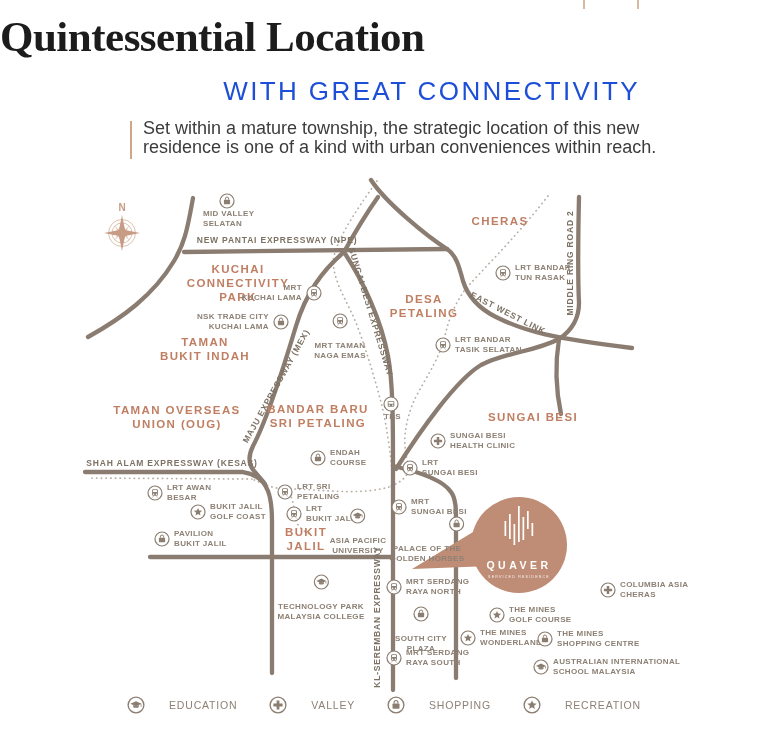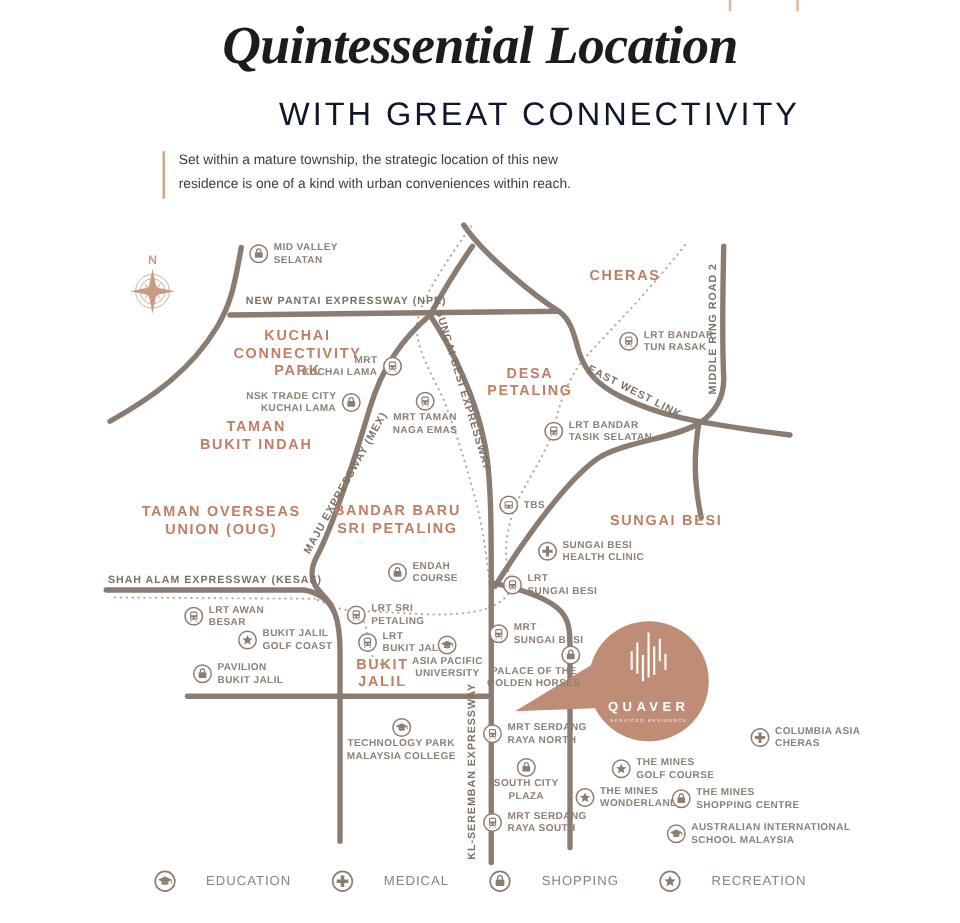--- a/index.html
+++ b/index.html
@@ -1,38 +1,38 @@
 <!DOCTYPE html>
 <html><head>
 <meta charset="utf-8">
 <style>
   html,body{margin:0;padding:0;background:#fff;}
   #page{position:relative;width:768px;height:738px;background:#fff;overflow:hidden;
         font-family:"Liberation Sans",sans-serif;}
   .tick{position:absolute;top:0;width:2px;height:9px;background:#dcb89e;}
-  #title{position:absolute;left:0;top:12px;width:768px;text-align:center;
+  #title{position:absolute;left:0;top:12px;width:768px;
          font-family:"Liberation Serif","DejaVu Serif",serif;font-weight:700;
-         font-size:43px;color:#1c1c1c;letter-spacing:-.5px;font-style:italic;}
+         font-size:43px;color:#1c1c1c;letter-spacing:-.5px;}
   #subtitle{position:absolute;left:0;top:76px;width:640px;text-align:right;
-            font-size:26px;color:#0f172a;letter-spacing:2.4px;font-weight:400;}
+            font-size:26px;color:#1d4ed8;letter-spacing:2.4px;font-weight:400;}
   #desc-bar{position:absolute;left:130px;top:121px;width:2px;height:38px;background:#cfa689;}
-  #desc{position:absolute;left:143px;top:119px;font-size:11px;line-height:19px;color:#3c3c3c;}
+  #desc{position:absolute;left:143px;top:119px;font-size:18px;line-height:19px;color:#3c3c3c;}
   
   .area{position:absolute;transform:translate(-50%,-50%);text-align:center;
         color:#c07f63;font-weight:700;font-size:11.5px;letter-spacing:1.4px;line-height:14px;white-space:nowrap;}
   .roadlbl{position:absolute;transform-origin:center;color:#7d7164;font-weight:700;
            font-size:8.5px;letter-spacing:.8px;white-space:nowrap;}
   .poi{position:absolute;display:flex;align-items:center;}
   .poi .ic{flex:0 0 auto;width:16px;height:16px;}
   .poi .lb{font-size:8px;font-weight:700;letter-spacing:.35px;line-height:9.5px;color:#8d8175;white-space:nowrap;}
   .poi.right .lb{margin-left:4px;text-align:left;}
   .poi.left{flex-direction:row-reverse;}
   .poi.left .lb{margin-right:4px;text-align:right;}
   .poi.below{flex-direction:column;transform:translateX(-50%);}
-  .poi.below .lb{margin-top:0;text-align:center;}
+  .poi.below .lb{margin-top:12px;text-align:center;}
   
   #legend{position:absolute;left:0;top:696px;width:768px;display:flex;justify-content:center;
           align-items:center;gap:32px;}
   .leg-item{display:flex;align-items:center;gap:24px;}
   .leg-item .ic{width:18px;height:18px;}
   .leg-item .lb{font-size:10.5px;color:#8d8175;letter-spacing:.8px;font-weight:400;}
 </style>
 </head>
 <body>
 
@@ -131,21 +131,21 @@
         <div>BUKIT</div>
         <div>JALIL</div>
       </div>
       <div class="roadlbl" style="left: 260px; top: 240px; transform: translate(-50%, -50%) rotate(0deg); padding-left: 34px;">NEW PANTAI EXPRESSWAY (NPE)</div>
       <div class="roadlbl" style="left: 172px; top: 463px; transform: translate(-50%, -50%) rotate(0deg);">SHAH ALAM EXPRESSWAY (KESAS)</div>
       <div class="roadlbl" style="left: 371px; top: 312px; transform: translate(-50%, -50%) rotate(73deg);">SUNGAI BESI EXPRESSWAY</div>
       <div class="roadlbl" style="left: 276px; top: 386px; transform: translate(-50%, -50%) rotate(-61deg);">MAJU EXPRESSWAY (MEX)</div>
       <div class="roadlbl" style="left: 377px; top: 617px; transform: translate(-50%, -50%) rotate(-90deg);">KL-SEREMBAN EXPRESSWAY</div>
       <div class="roadlbl" style="left: 570px; top: 263px; transform: translate(-50%, -50%) rotate(-90deg);">MIDDLE RING ROAD 2</div>
       <div class="roadlbl" style="left: 508px; top: 313px; transform: translate(-50%, -50%) rotate(27deg);">EAST WEST LINK</div>
-      <div class="poi right" style="left: 199px; top: 193px;">
+      <div class="poi right" style="left: 199px; top: 193px; flex-direction: column;">
         <span class="ic"><svg width="16" height="16" viewBox="0 0 16 16">
             <circle cx="8" cy="8" r="7" fill="#fff" stroke="#8b7d70" stroke-width="1.2"></circle>
             <path d="M6.3 6.7 V5.9 a1.7 1.9 0 0 1 3.4 0 V6.7" fill="none" stroke="#8b7d70" stroke-width="1"></path>
             <rect x="4.9" y="6.7" width="6.2" height="4.6" rx="0.7" fill="#8b7d70"></rect>
           </svg></span>
         <div class="lb">
           <div>MID VALLEY</div>
           <div>SELATAN</div>
         </div>
       </div>
@@ -209,21 +209,21 @@
             <rect x="6" y="5.1" width="4" height="2" rx="0.4" fill="#fff"></rect>
             <circle cx="6.6" cy="9.2" r="0.7" fill="#fff"></circle>
             <circle cx="9.4" cy="9.2" r="0.7" fill="#fff"></circle>
             <path d="M6.3 11.3 l-0.9 1.1 M9.7 11.3 l0.9 1.1" stroke="#8b7d70" stroke-width="0.8"></path>
           </svg></span>
         <div class="lb">
           <div>LRT BANDAR</div>
           <div>TASIK SELATAN</div>
         </div>
       </div>
-      <div class="poi right" style="left: 399px; top: 396px;">
+      <div class="poi right" style="left: 380px; top: 396px; flex-direction: column;">
         <span class="ic"><svg width="16" height="16" viewBox="0 0 16 16">
             <circle cx="8" cy="8" r="7" fill="#fff" stroke="#8b7d70" stroke-width="1.2"></circle>
             <rect x="4.7" y="4.9" width="6.6" height="5.8" rx="1" fill="#8b7d70"></rect>
             <rect x="5.5" y="5.8" width="5" height="1.9" rx="0.3" fill="#fff"></rect>
             <circle cx="6.3" cy="9.3" r="0.75" fill="#fff"></circle>
             <circle cx="9.7" cy="9.3" r="0.75" fill="#fff"></circle>
           </svg></span>
         <div class="lb">
           <div>TBS</div>
         </div>
@@ -477,21 +477,21 @@
             <path d="M5.5 8 v1.8 c0 1 5 1 5 0 V8 L8 9.2 Z" fill="#8b7d70"></path>
             <path d="M12.5 7.2 v2.3" stroke="#8b7d70" stroke-width="0.7"></path>
           </svg></span>
         <span class="lb">EDUCATION</span>
       </div>
       <div class="leg-item">
         <span class="ic"><svg width="18" height="18" viewBox="0 0 16 16">
             <circle cx="8" cy="8" r="7" fill="#fff" stroke="#8b7d70" stroke-width="1.2"></circle>
             <path d="M8 3.9 V12.1 M3.9 8 H12.1" stroke="#8b7d70" stroke-width="2.5"></path>
           </svg></span>
-        <span class="lb">MEDICAL</span>
+        <span class="lb">VALLEY</span>
       </div>
       <div class="leg-item">
         <span class="ic"><svg width="18" height="18" viewBox="0 0 16 16">
             <circle cx="8" cy="8" r="7" fill="#fff" stroke="#8b7d70" stroke-width="1.2"></circle>
             <path d="M6.3 6.7 V5.9 a1.7 1.9 0 0 1 3.4 0 V6.7" fill="none" stroke="#8b7d70" stroke-width="1"></path>
             <rect x="4.9" y="6.7" width="6.2" height="4.6" rx="0.7" fill="#8b7d70"></rect>
           </svg></span>
         <span class="lb">SHOPPING</span>
       </div>
       <div class="leg-item">

